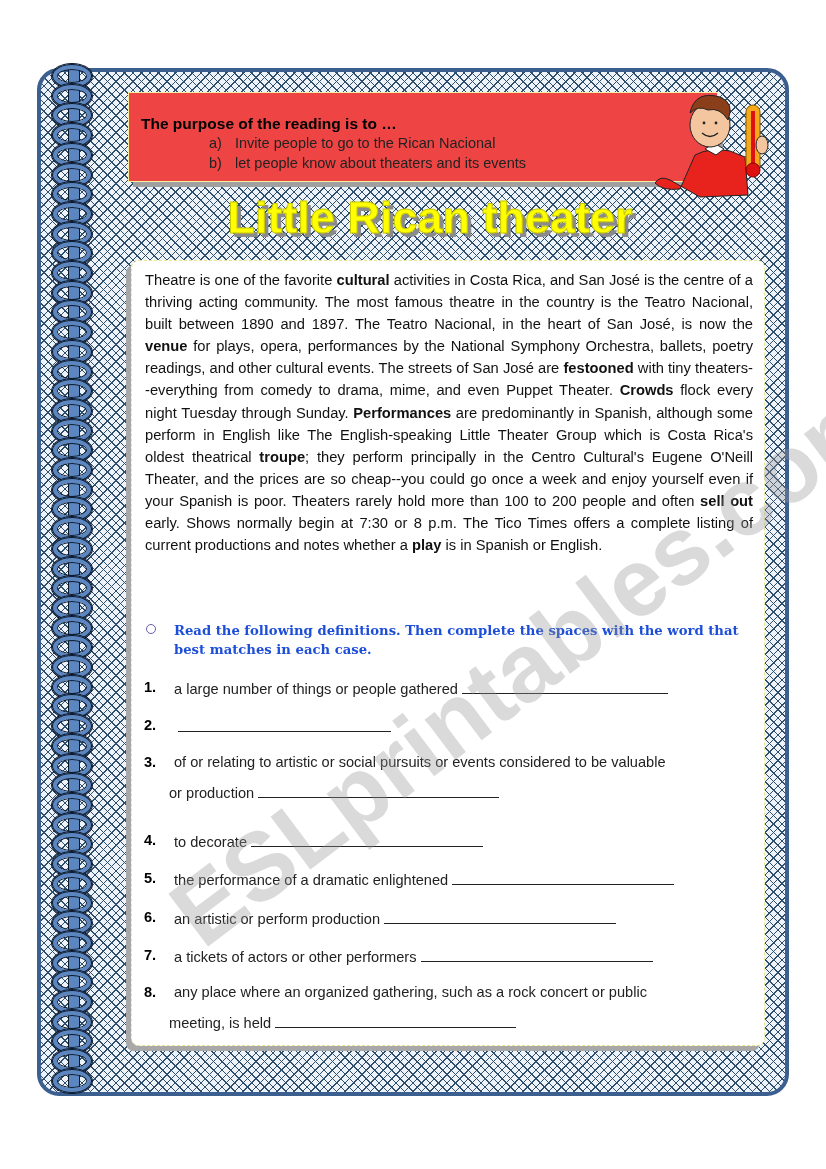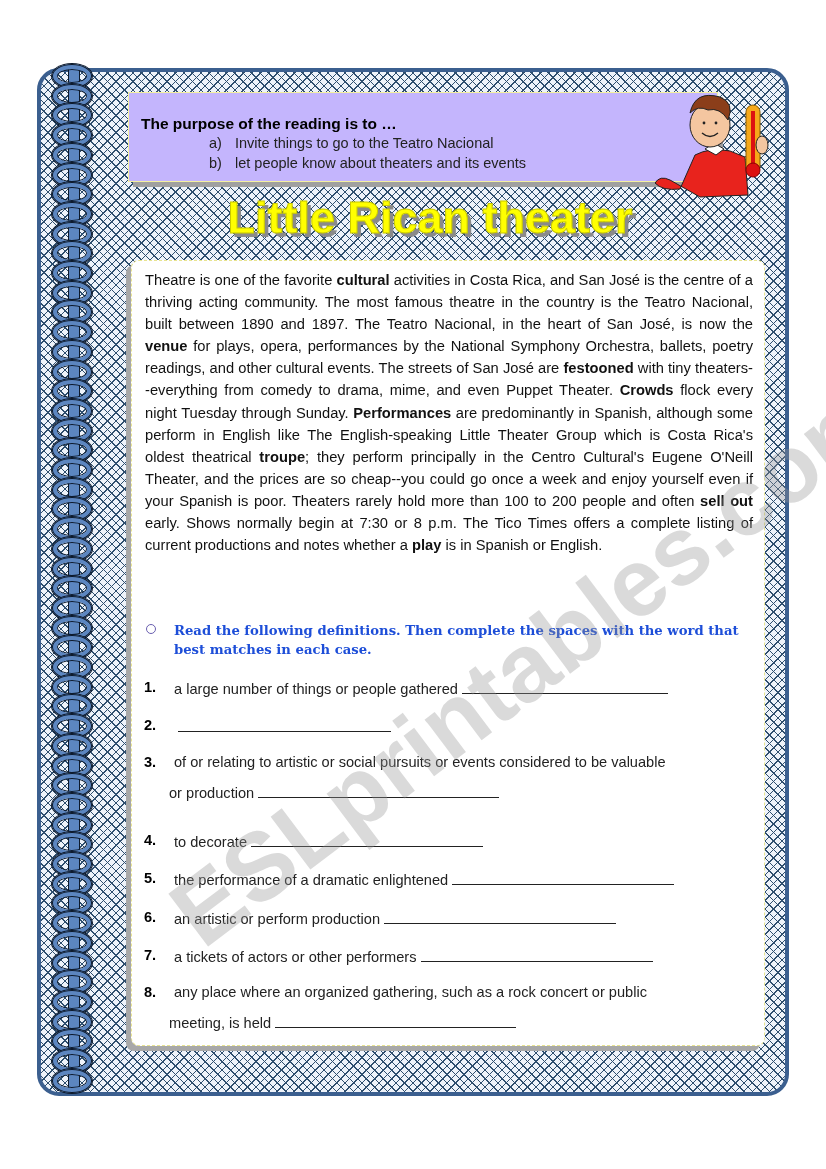--- a/index.html
+++ b/index.html
@@ -23,21 +23,21 @@
     box-shadow: inset 0 0 0 1px #0d1a2c, 0 0 0 1px #0d1a2c;
     background: transparent;
   }
   .spine-bar {
     position: absolute; left: 28px; top: 6px; width: 10px; height: 1022px;
     background: #5c86c0; border-left: 1px solid #0d1a2c; border-right: 1px solid #0d1a2c;
   }
 
   .purpose-box {
     position: absolute; left: 128px; top: 92px; width: 588px; height: 88px;
-    background: #c4b5fd; border: 1px solid #f4f0a0;
+    background: #ef4444; border: 1px solid #f4f0a0;
     box-shadow: 5px 5px 0 #a0a0a0;
   }
   .purpose-title { position: absolute; left: 12px; top: 22px; font-size: 15.5px; font-weight: bold; color: #000; }
   .purpose-opt { position: absolute; left: 80px; font-size: 14.5px; color: #222; }
   .purpose-opt .letter { display: inline-block; width: 26px; }
 
   .mascot { position: absolute; left: 650px; top: 85px; width: 125px; height: 115px; }
 
   .main-title {
     position: absolute; left: 150px; top: 192px; width: 560px; text-align: center;
@@ -135,21 +135,21 @@
     <div class="ring" style="top: 929.9px;"></div>
     <div class="ring" style="top: 949.6px;"></div>
     <div class="ring" style="top: 969.3px;"></div>
     <div class="ring" style="top: 989px;"></div>
     <div class="ring" style="top: 1008.7px;"></div>
   </div>
 
 <div class="purpose-box">
   <div class="purpose-title">The purpose of the reading is to …</div>
   <div class="purpose-opt" style="top:42px">
-    <span class="letter">a)</span><span>Invite things to go to the Teatro Nacional</span>
+    <span class="letter">a)</span><span>Invite people to go to the Rican Nacional</span>
   </div>
   <div class="purpose-opt" style="top:62px">
     <span class="letter">b)</span><span>let people know about theaters and its events</span>
   </div>
 </div>
 
 <div class="mascot">
   <svg width="125" height="115" viewBox="0 0 125 115">
     <path d="M20 95 Q10 90 5 98 Q12 106 30 104 L45 70 Q60 62 80 66 L95 72 L98 110 L50 112 Z" fill="#e8231d" stroke="#222" stroke-width="1"></path>
     <path d="M55 64 L64 58 L74 64 L66 70 Z" fill="#fff" stroke="#222" stroke-width="1"></path>

